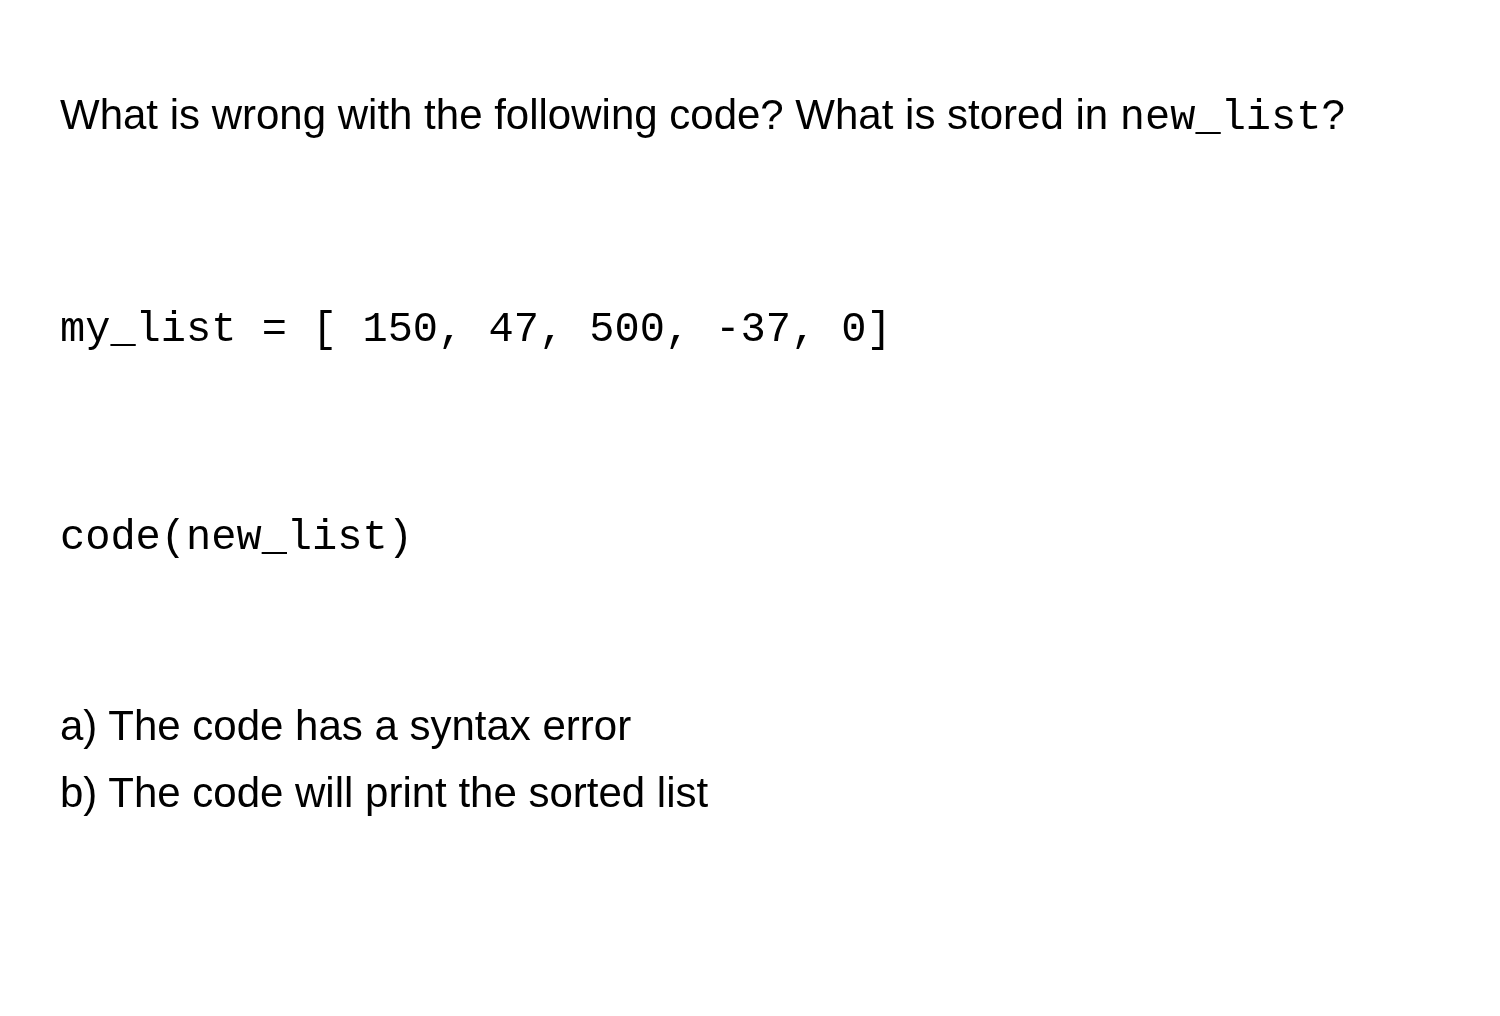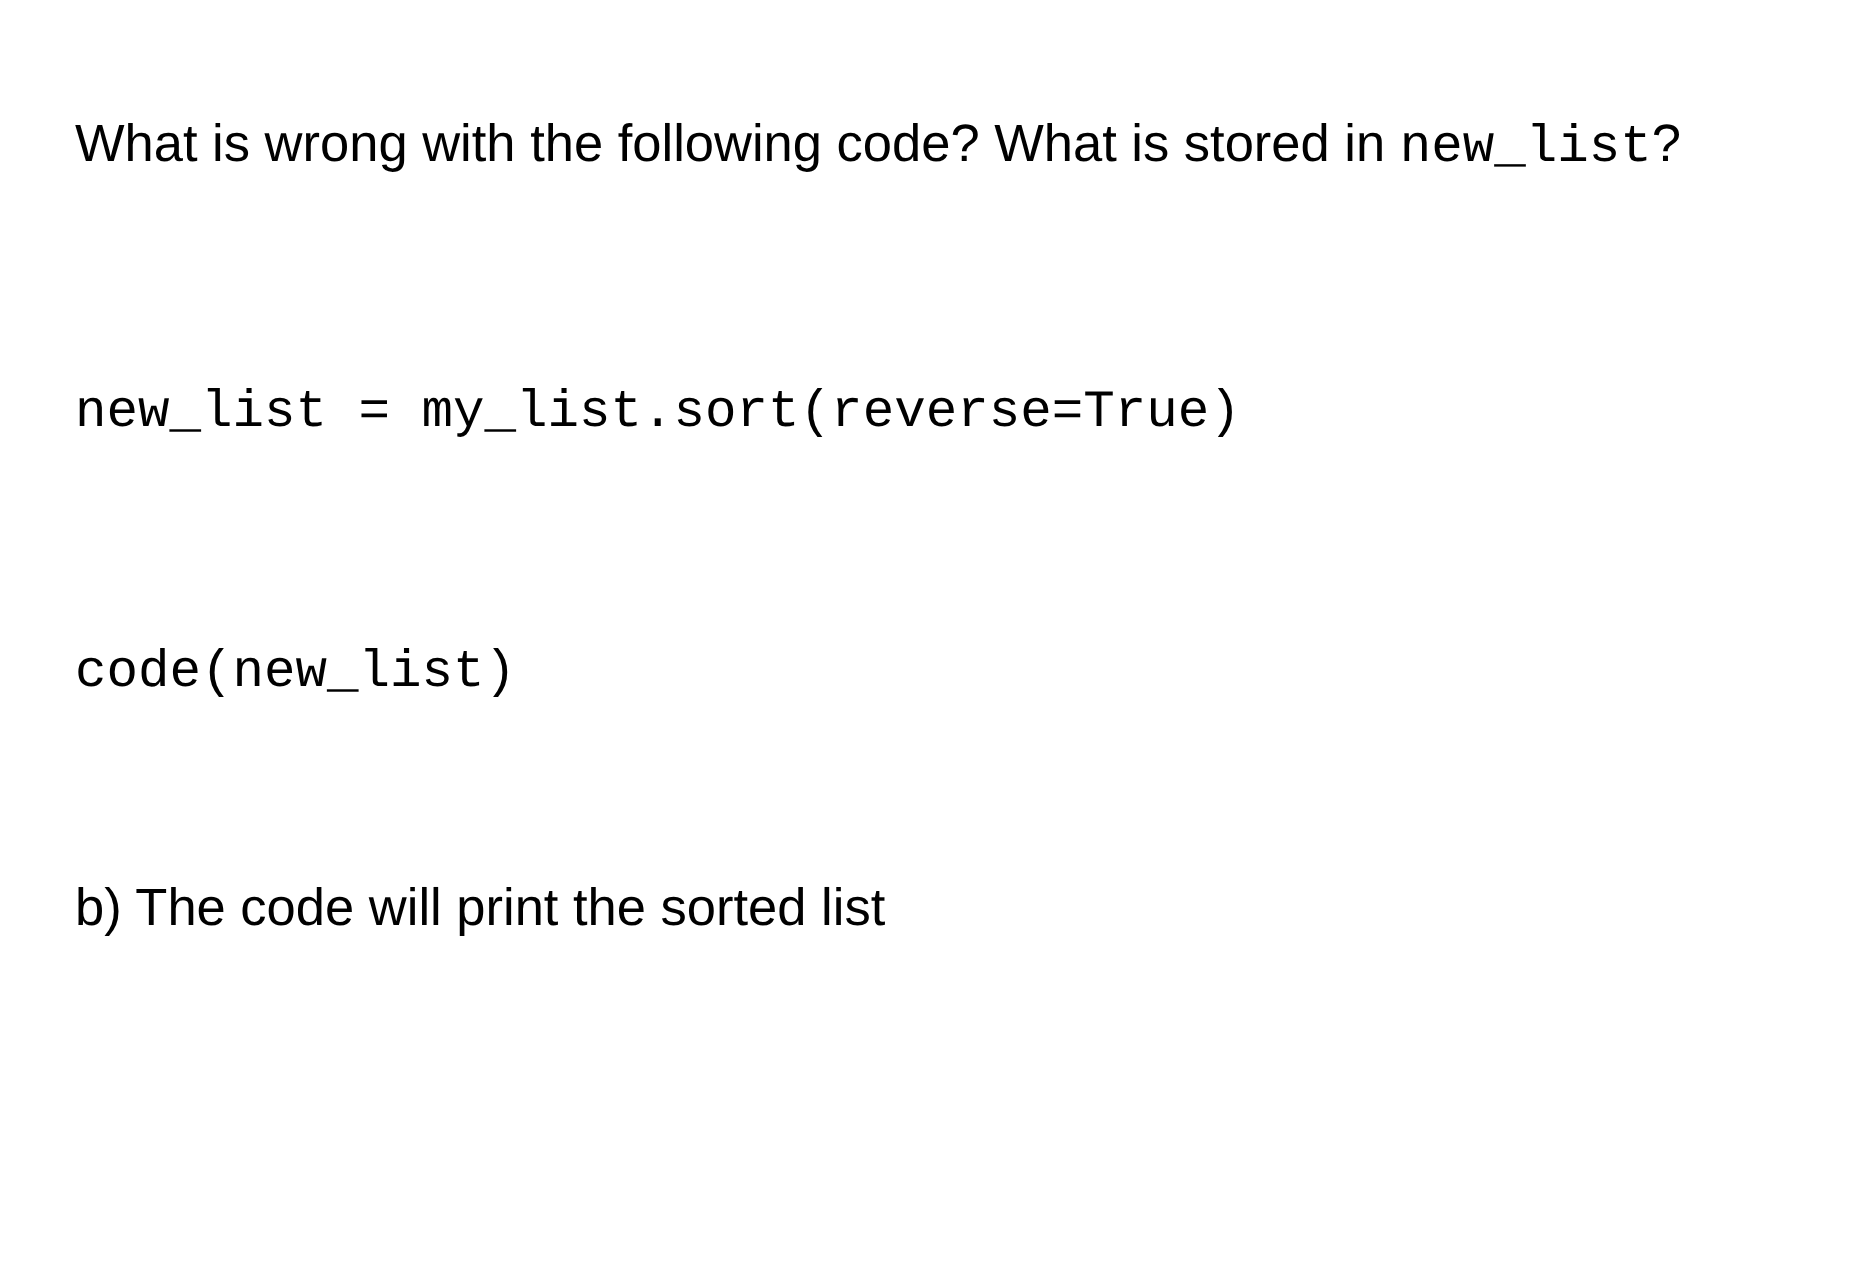--- a/index.html
+++ b/index.html
@@ -42,20 +42,21 @@
     }
   </style>
 </head>
 <body>
 
 <div class="question-text">
   <span>What is wrong with the following code? What is stored in </span><span class="code-inline">new_list</span><span>?</span>
 </div>
 
 <div class="code-block">
-  <div>new_list = my_list.sort(reverse=True)</div>
+  <div>my_list = [ 150, 47, 500, -37, 0]</div>
   <div>code(new_list)</div>
 </div>
 
 <div class="options">
+  <div class="option">a) The code has a syntax error</div>
   <div class="option">b) The code will print the sorted list</div>
 
 </div>
 
 </body></html>

